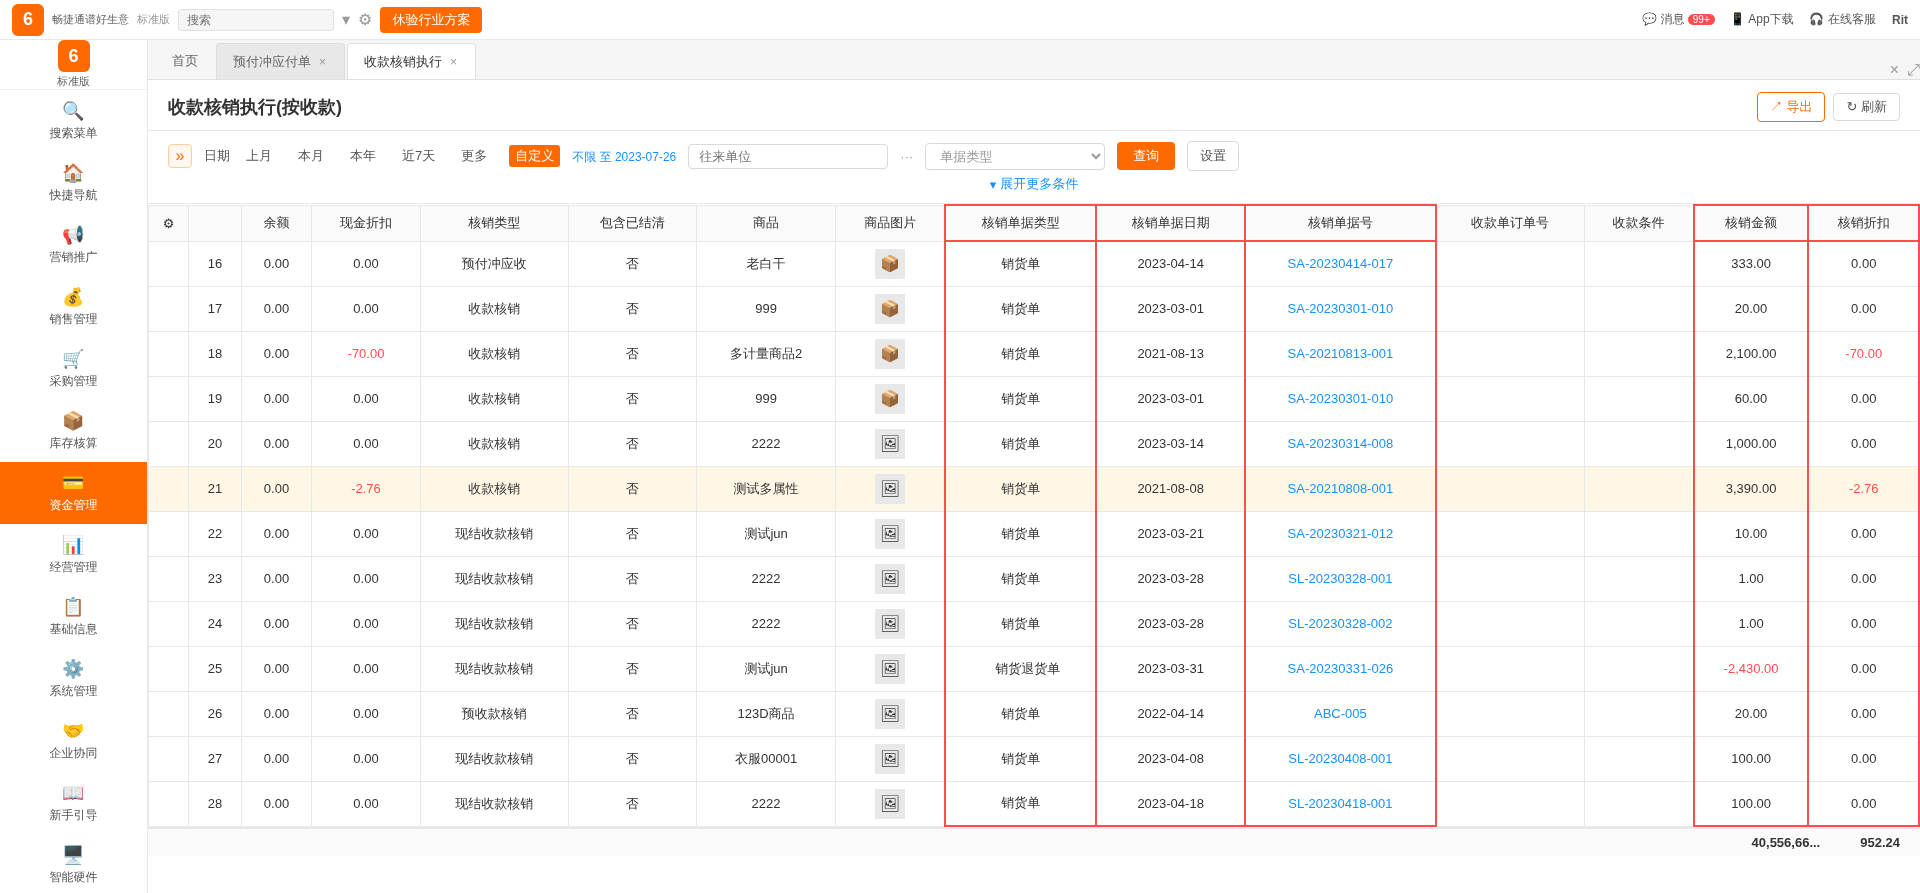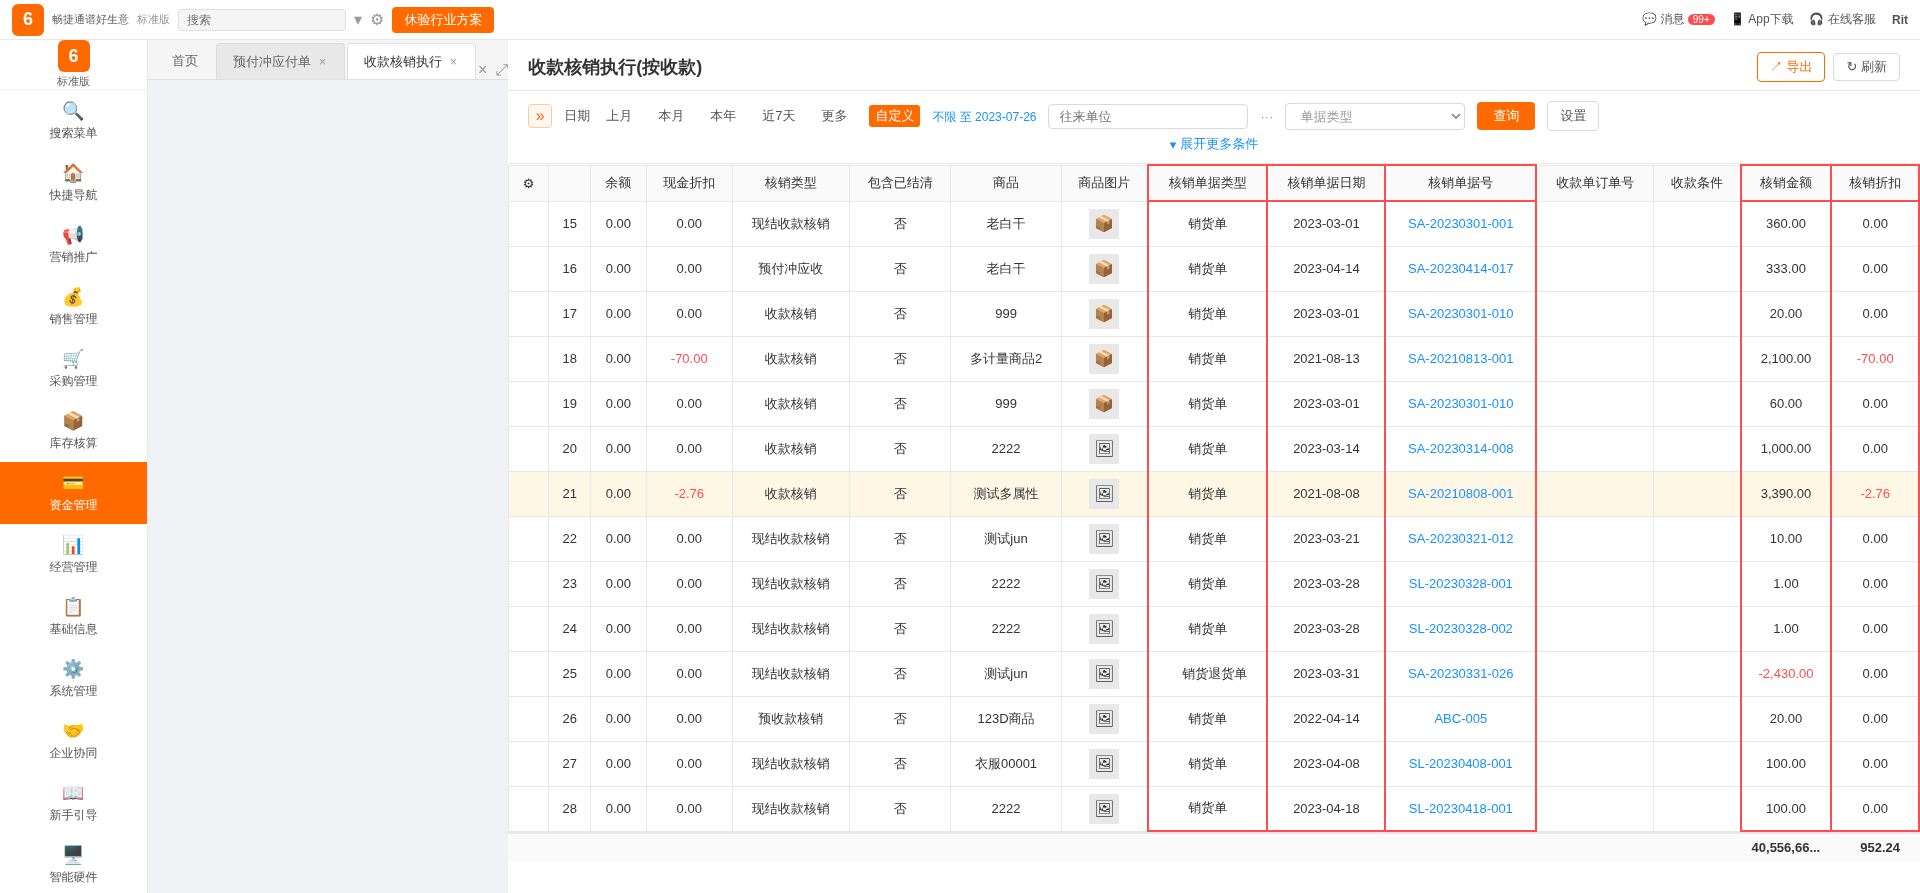--- a/index.html
+++ b/index.html
@@ -15,21 +15,21 @@
       padding: 0 12px;
       gap: 8px;
     }
     .top-bar-input {
       background: #f5f5f5;
       border: 1px solid #e0e0e0;
       border-radius: 3px;
       padding: 3px 8px;
       font-size: 12px;
       color: #a21caf;
-      width: 168px;
+      width: 156px;
     }
     .top-bar-icon { color: #999; cursor: pointer; font-size: 16px; }
     .btn-orange-outline {
       background: #ff6a00;
       color: #fff;
       border: none;
       border-radius: 4px;
       padding: 4px 12px;
       cursor: pointer;
       font-size: 13px;
@@ -92,21 +92,21 @@
       padding: 10px 0;
       cursor: pointer;
       gap: 3px;
       color: #555;
       font-size: 12px;
     }
     .sidebar-item.active { background: #ff6a00; color: #fff; }
     .sidebar-item .si-icon { font-size: 18px; }
 
     
-    .main { flex: 1; display: flex; flex-direction: row; overflow: hidden; }
+    .main { flex: 1; display: flex; flex-direction: column; overflow: hidden; }
 
     
     .tab-bar {
       height: 40px;
       background: #f5f5f5;
       display: flex;
       align-items: flex-end;
       border-bottom: 1px solid #e0e0e0;
       padding-left: 8px;
       gap: 2px;
@@ -480,39 +480,20 @@
               <th style="border:2px solid #ff4d4f;">核销单据类型</th>
               <th style="border:2px solid #ff4d4f;">核销单据日期</th>
               <th style="border:2px solid #ff4d4f;">核销单据号</th>
               <th>收款单订单号</th>
               <th>收款条件</th>
               <th style="border:2px solid #ff4d4f;">核销金额</th>
               <th style="border:2px solid #ff4d4f;">核销折扣</th>
             </tr>
           </thead>
           <tbody id="table-body">
-          <tr>
-    <td></td>
-    <td>15</td>
-    <td>0.00</td>
-    <td>0.00</td>
-    <td>现结收款核销</td>
-    <td>否</td>
-    <td>老白干</td>
-    <td>
-    <div style="width:30px;height:30px;background:#e8e8e8;margin:auto;display:flex;align-items:center;justify-content:center;font-size:16px;">📦</div>
-  </td>
-    <td style="border-left: 2px solid rgb(255, 77, 79); border-right: 2px solid rgb(255, 77, 79); border-top: 2px solid rgb(255, 77, 79);">销货单</td>
-    <td style="border-left: 2px solid rgb(255, 77, 79); border-right: 2px solid rgb(255, 77, 79); border-top: 2px solid rgb(255, 77, 79);">2023-03-01</td>
-    <td style="border-left: 2px solid rgb(255, 77, 79); border-right: 2px solid rgb(255, 77, 79); border-top: 2px solid rgb(255, 77, 79);"><a class="link-cell" href="#">SA-20230301-001</a></td>
-    <td></td>
-    <td></td>
-    <td style="border-left: 2px solid rgb(255, 77, 79); border-right: 2px solid rgb(255, 77, 79); border-top: 2px solid rgb(255, 77, 79);">360.00</td>
-    <td style="border-left: 2px solid rgb(255, 77, 79); border-right: 2px solid rgb(255, 77, 79); border-top: 2px solid rgb(255, 77, 79);">0.00</td>
-  </tr>
               <tr>
     <td></td>
     <td>16</td>
     <td>0.00</td>
     <td>0.00</td>
     <td>预付冲应收</td>
     <td>否</td>
     <td>老白干</td>
     <td>
     <div style="width:30px;height:30px;background:#e8e8e8;margin:auto;display:flex;align-items:center;justify-content:center;font-size:16px;">📦</div>

